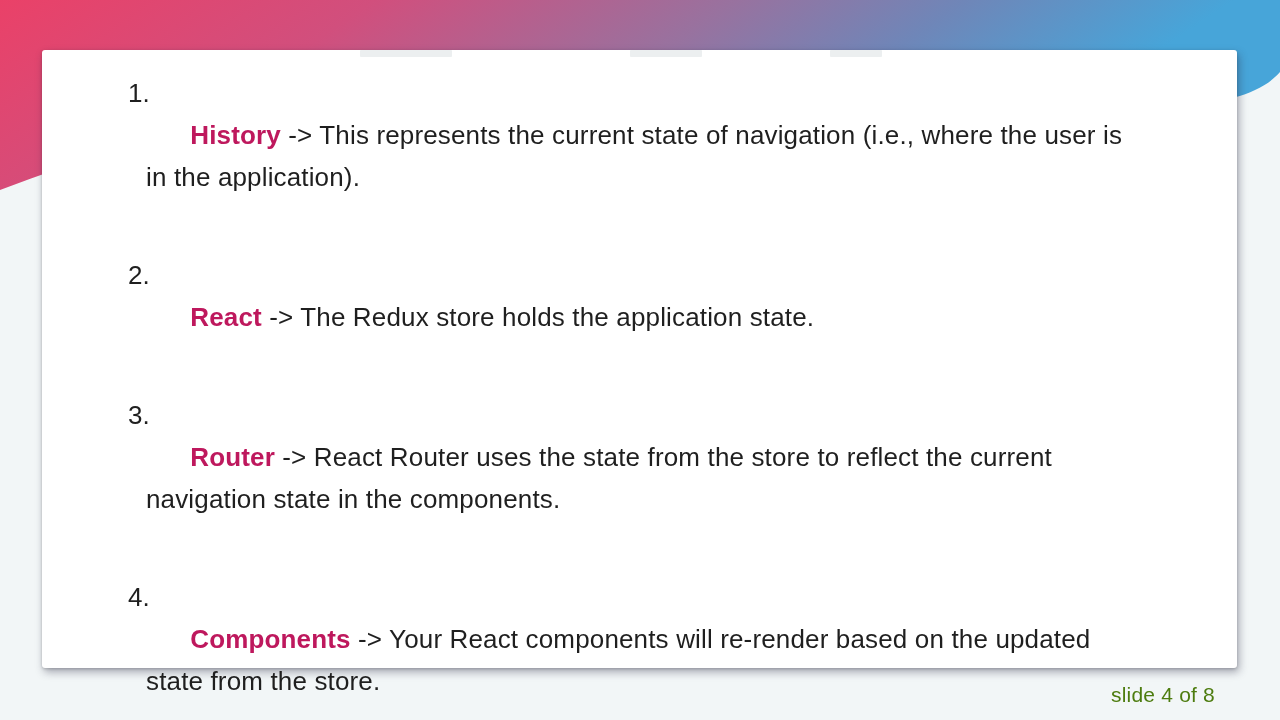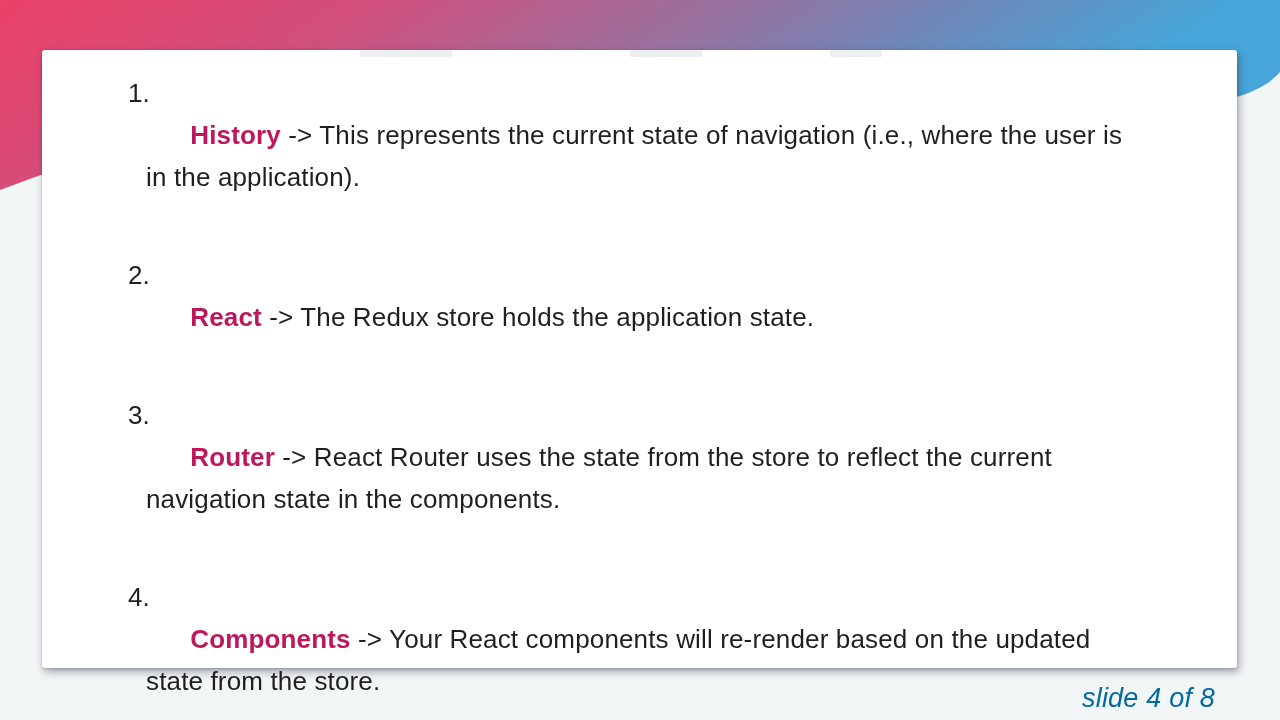--- a/index.html
+++ b/index.html
@@ -55,24 +55,23 @@
   .item .num {
     position: absolute; left: -18px; top: 0;
     text-indent: 0;
   }
   .item .term { font-weight: bold; color: #be185d; }
 
   
   .footer {
     position: absolute;
     right: 65px; top: 683px;
-    font-size: 27px;
+    font-size: 21px;
     letter-spacing: 0.2px;
-    color: #0369a1;
-    font-style: italic;
+    color: #4d7c0f;
   }
 </style>
 </head>
 <body>
 
 <div class="band-wrap">
   <svg width="1280" height="210" viewBox="0 0 1280 210">
     <defs>
       <linearGradient id="bandgrad" x1="0" y1="0" x2="1" y2="0.22">
         <stop offset="0" stop-color="#ea4168"></stop>

